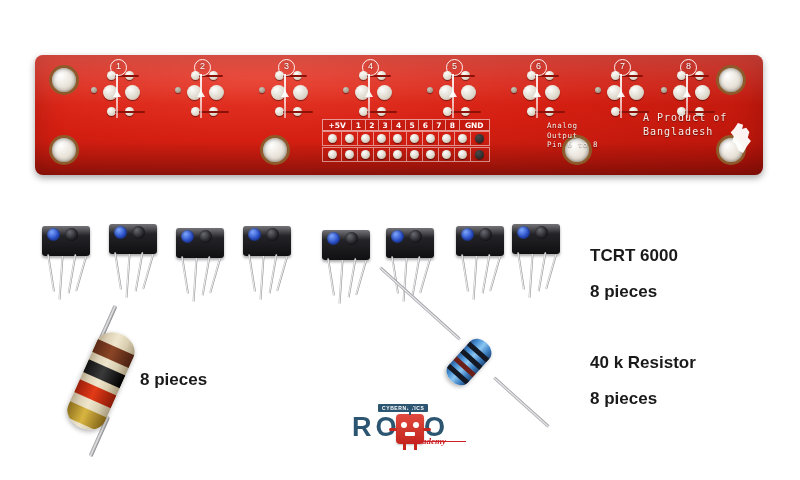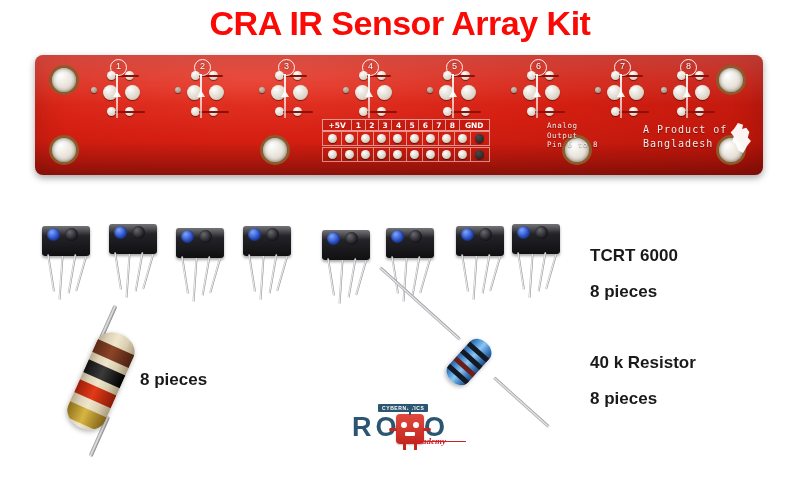--- a/index.html
+++ b/index.html
@@ -89,21 +89,21 @@
     color:#f6eee8;
     font-family:"DejaVu Sans Mono",monospace;
     font-size:10px;
     letter-spacing:1px;
     line-height:14px;
     text-shadow:0 1px 1px rgba(0,0,0,0.45);
     white-space:pre;
   }
   #silk-left{left:68px;top:68px;}
   #silk-analog{left:512px;top:66px;font-size:7.5px;line-height:9.5px;letter-spacing:0.6px;}
-  #silk-product{left:608px;top:68px;}
+  #silk-product{left:608px;top:56px;}
 
   #bd-map{
     position:absolute;left:692px;top:68px;width:26px;height:30px;
     background:#ffffff;
     clip-path:polygon(42% 0%,62% 6%,58% 20%,74% 16%,86% 30%,80% 48%,92% 60%,
                       78% 76%,62% 100%,44% 92%,34% 70%,20% 62%,26% 44%,14% 32%,28% 18%);
     opacity:0.95;
   }
 
   
@@ -268,21 +268,20 @@
   #logo .robot .arm.r{left:27px;}
   #logo .robot .leg{position:absolute;top:29px;width:3px;height:7px;background:#c4261d;}
   #logo .robot .leg.l{left:7px;}
   #logo .robot .leg.r{left:18px;}
 </style>
 </head>
 <body>
 
 <div id="stage">
 
-  <div id="title">CRA IR Sensor Array Kit</div>
 
   <div id="pcb">
     <div class="sheen"></div>
     <div class="botshade"></div>
 
     <div class="mhole" style="left:14px;top:10px;"></div>
     <div class="mhole" style="left:14px;top:80px;"></div>
     <div class="mhole" style="left:225px;top:80px;"></div>
     <div class="mhole" style="left:527px;top:80px;"></div>
     <div class="mhole" style="left:681px;top:10px;"></div>

